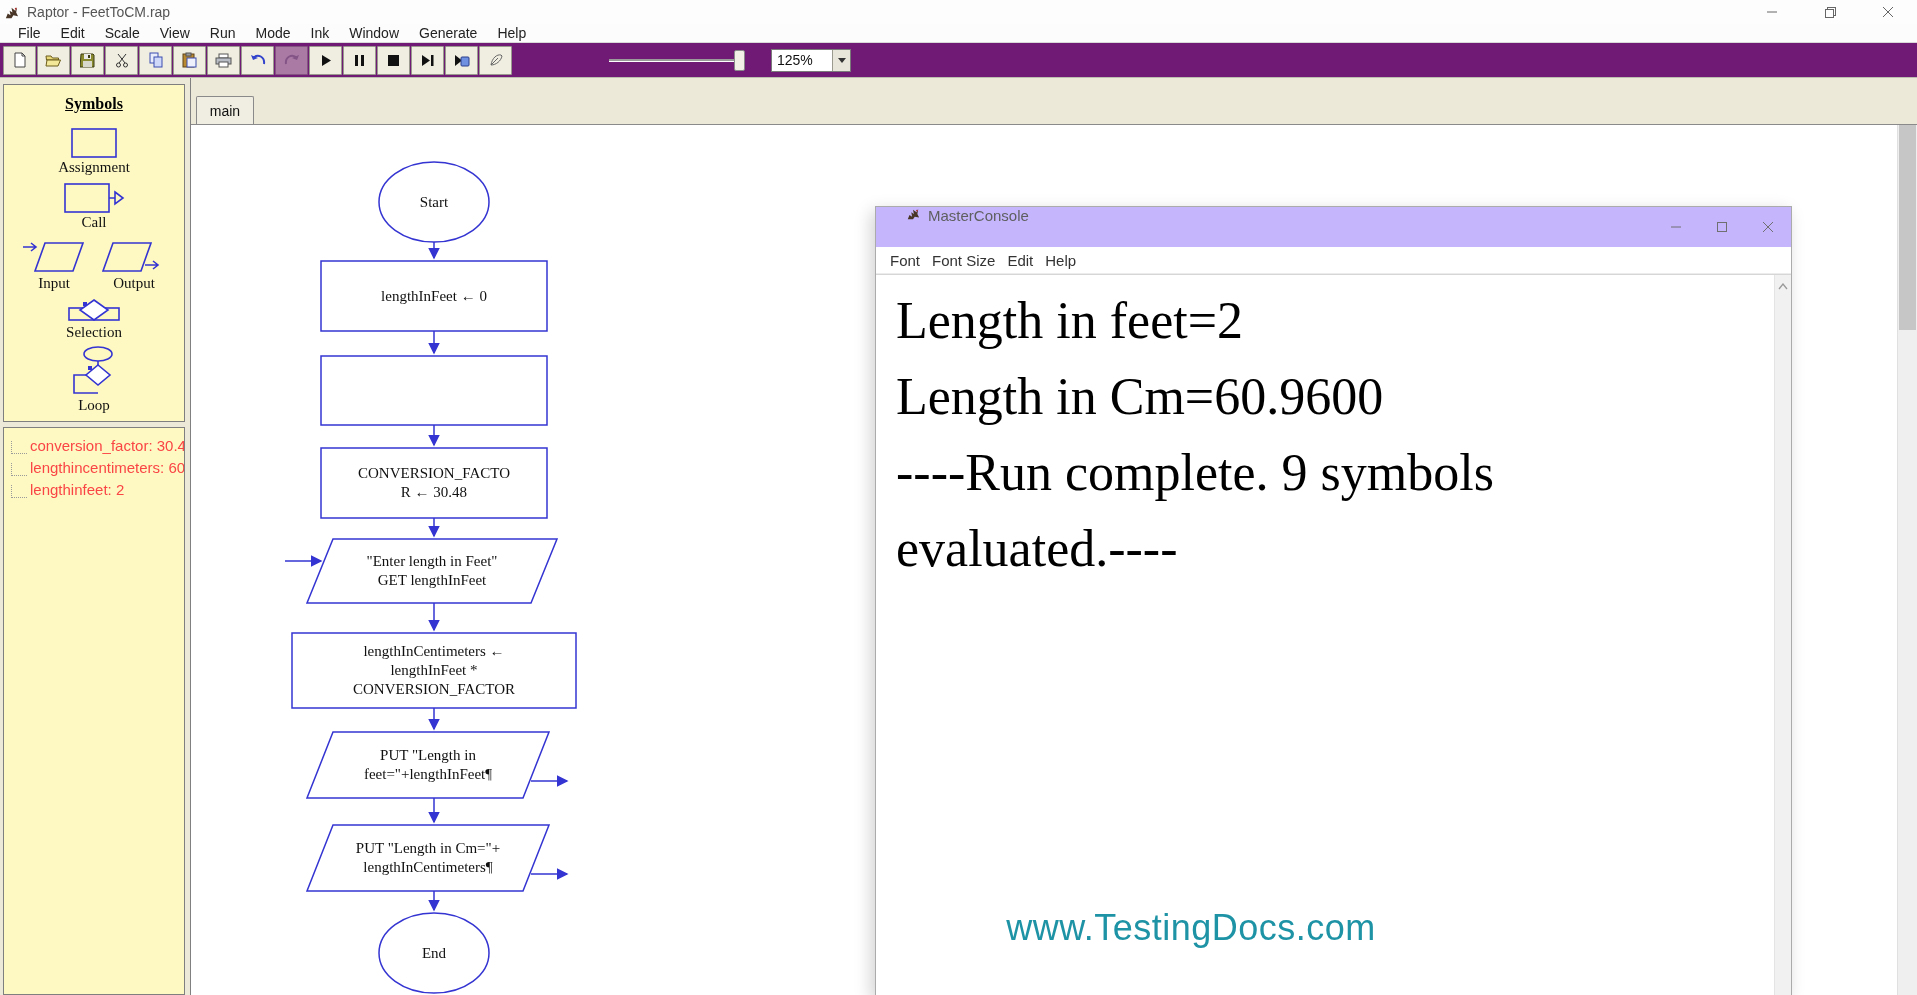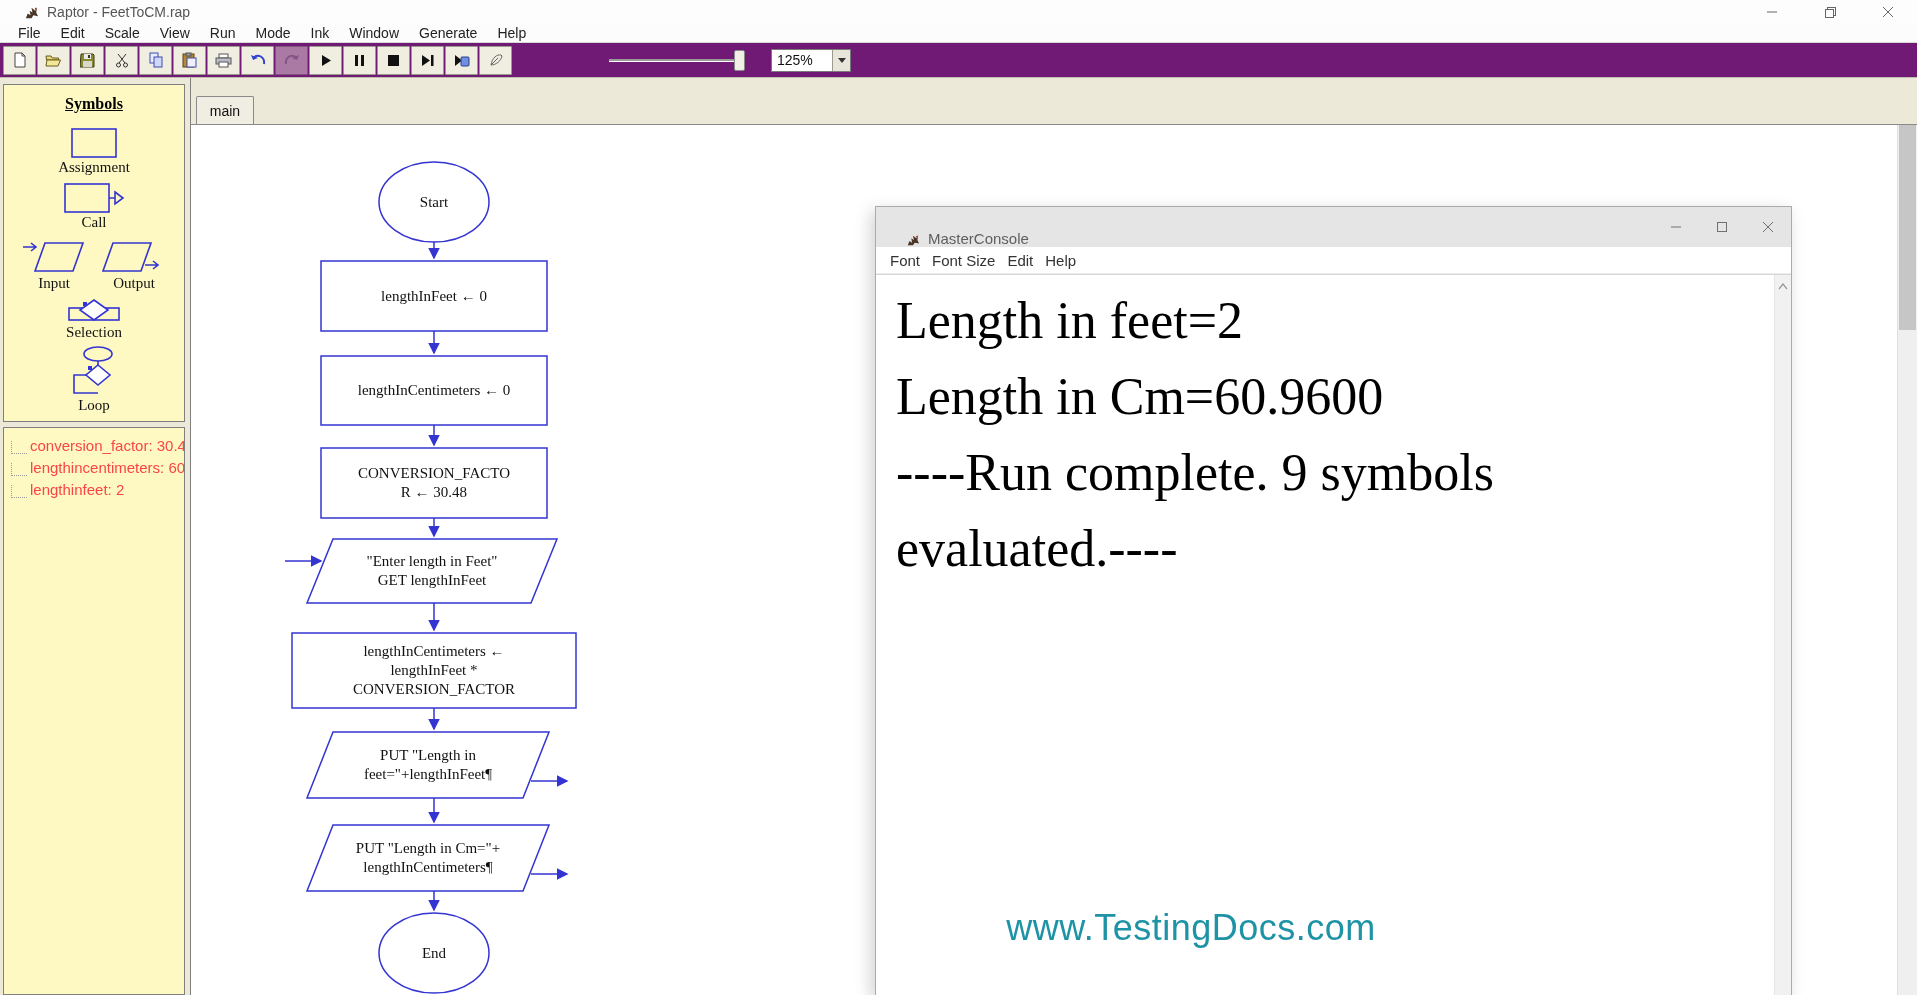--- a/index.html
+++ b/index.html
@@ -1,21 +1,21 @@
 <!DOCTYPE html>
 <html><head>
 <meta charset="utf-8">
 <style>
   * { margin:0; padding:0; box-sizing:border-box; }
   html,body { width:1917px; height:995px; overflow:hidden; background:#fff;
               font-family:"Liberation Sans", sans-serif; }
   .app { position:relative; width:1917px; height:995px; display:flex; flex-direction:column; }
 
   
-  .titlebar { height:24px; background:#fdfdfd; display:flex; align-items:center; padding-left:24px; }
+  .titlebar { height:24px; background:#fdfdfd; display:flex; align-items:center; padding-left:4px; }
   .titlebar .title { font-size:14px; color:#555; margin-left:8px; flex:1; }
   .win-ctrls { display:flex; height:100%; }
   .win-btn { width:58px; height:100%; display:flex; align-items:center; justify-content:center; color:#666; }
   .win-btn svg { stroke:#666; }
 
   
   .menubar { height:19px; background:#fcfcfc; display:flex; align-items:center; padding-left:8px;
              border-bottom:1px solid #d9d9d9; }
   .menu-item { font-size:14px; color:#222; padding:0 10px; cursor:default; }
 
@@ -64,21 +64,21 @@
 
   
   .vscroll { position:absolute; right:0; top:0; bottom:0; width:20px; background:#efefef;
              border-left:1px solid #e0e0e0; }
   .vscroll .thumb { position:absolute; top:0; left:1px; right:1px; height:205px; background:#c6c6c6; }
 
   
   .console { position:absolute; left:684px; top:81px; width:917px; height:790px; background:#fff;
              border:1px solid #ababab; box-shadow:-4px 5px 16px rgba(0,0,0,.18);
              display:flex; flex-direction:column; }
-  .c-titlebar { height:40px; display:flex; align-items:flex-end; padding-left:30px; background:#e5e5e5; }
+  .c-titlebar { height:40px; display:flex; align-items:flex-start; padding-left:30px; background:#c4b5fd; }
   .c-title { font-size:15px; color:#5f5f5f; margin-left:8px; flex:1; }
   .c-btn { width:46px; height:40px; display:flex; align-items:center; justify-content:center; }
   .c-menubar { height:27px; display:flex; align-items:center; gap:12px; padding-left:14px;
                font-size:15px; color:#333; border-bottom:1px solid #ececec; }
   .c-content { flex:1; position:relative; border-top:1px solid #d6d6d6; overflow:hidden; }
   .c-text { padding:8px 0 0 20px; font-family:"Liberation Serif", serif; font-size:52px;
             line-height:76px; color:#000; }
   .c-scroll { position:absolute; right:0; top:0; bottom:0; width:17px; background:#f1f1f1;
               border-left:1px solid #e4e4e4; display:flex; justify-content:center; }
   .c-watermark { position:absolute; left:120px; top:632px; width:390px; text-align:center;
@@ -349,21 +349,20 @@
             <line x1="243" y1="673" x2="243" y2="697" marker-end="url(#ah)"></line>
             <polygon points="142,700 358,700 332,766 116,766"></polygon>
             <line x1="340" y1="749" x2="376" y2="749" marker-end="url(#ah)"></line>
             <line x1="243" y1="766" x2="243" y2="785" marker-end="url(#ah)"></line>
             <ellipse cx="243" cy="828" rx="55" ry="40"></ellipse>
           </g>
         </svg>
 
         <div class="fc-text" style="left:188px; top:37px;  width:110px; height:80px;">Start</div>
         <div class="fc-text" style="left:130px; top:136px; width:226px; height:70px;">lengthInFeet ← 0</div>
-        <div class="fc-text" style="left:130px; top:231px; width:226px; height:69px;">lengthInCentimeters ← 0</div>
         <div class="fc-text" style="left:130px; top:323px; width:226px; height:70px;border-radius:19px;">CONVERSION_FACTO
 R ← 30.48</div>
         <div class="fc-text" style="left:134px; top:414px; width:214px; height:64px;">"Enter length in Feet"
 GET lengthInFeet</div>
         <div class="fc-text" style="left:101px; top:508px; width:284px; height:75px;">lengthInCentimeters ←
 lengthInFeet  *
 CONVERSION_FACTOR</div>
         <div class="fc-text" style="left:126px; top:607px; width:222px; height:66px;">PUT "Length in
 feet="+lengthInFeet¶</div>
         <div class="fc-text" style="left:126px; top:700px; width:222px; height:66px;">PUT "Length in Cm="+

